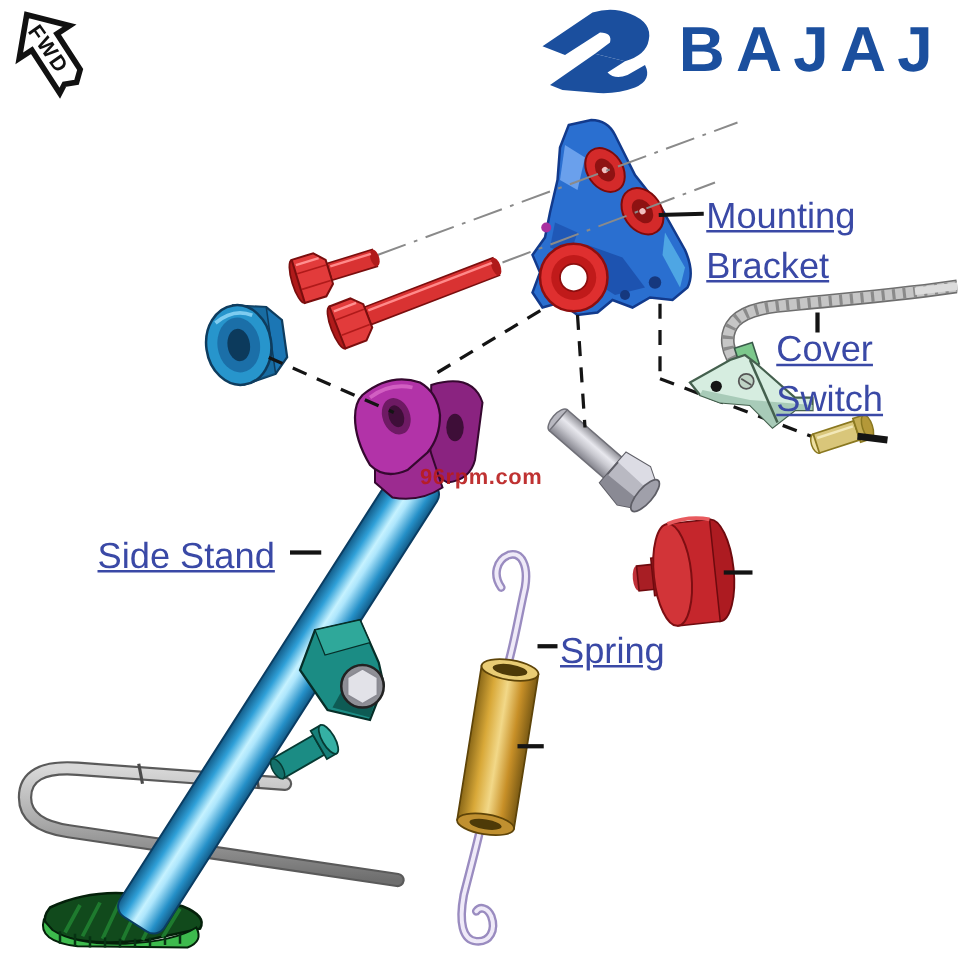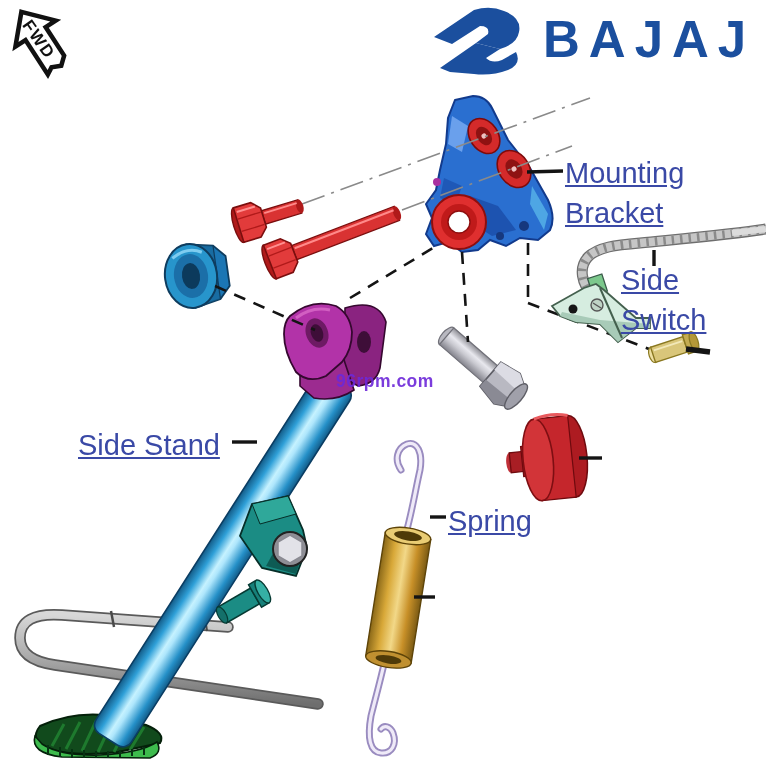--- a/index.html
+++ b/index.html
@@ -2,21 +2,21 @@
 <html><head>
 <meta charset="utf-8">
 <style>
   html,body{margin:0;padding:0;background:#fff;}
   #canvas{position:relative;width:766px;height:766px;background:#fff;overflow:hidden;
           font-family:"Liberation Sans",sans-serif;}
   #diagram{position:absolute;left:0;top:0;z-index:1;}
   .lbl{position:absolute;z-index:4;font:29px/1.38 "Liberation Sans",sans-serif;color:#3A49A6;text-decoration:underline;}
   .nowrap{white-space:nowrap;}
   #watermark{position:absolute;z-index:5;left:336px;top:371px;font:bold 17.5px "Liberation Sans",sans-serif;
-             color:#6d28d9;opacity:.9;letter-spacing:.5px;}
+             color:#b91c1c;opacity:.9;letter-spacing:.5px;}
 </style>
 </head>
 <body>
 
 <div id="canvas">
 
 <svg id="diagram" width="766" height="766" viewBox="0 0 766 766" xmlns="http://www.w3.org/2000/svg">
   <defs>
     <linearGradient id="tubeG" x1="0" y1="0" x2="0" y2="1">
       <stop offset="0" stop-color="#135A86"></stop>
@@ -233,19 +233,19 @@
     <line x1="527" y1="172" x2="563" y2="171"></line>
     <line x1="654" y1="250" x2="654" y2="266"></line>
     <line x1="232" y1="442" x2="257" y2="442"></line>
     <line x1="579" y1="458" x2="602" y2="458"></line>
     <line x1="430" y1="517" x2="446" y2="517"></line>
     <line x1="414" y1="597" x2="435" y2="597"></line>
   </g>
 </svg>
 
 <div class="lbl" style="left:565px;top:153px;width:152px">Mounting Bracket</div>
-<div class="lbl" style="left:621px;top:260px;width:120px">Side Switch</div>
+<div class="lbl" style="left:621px;top:260px;width:120px">Cover Switch</div>
 <div class="lbl nowrap" style="left:78px;top:425px">Side Stand</div>
 <div class="lbl nowrap" style="left:448px;top:501px">Spring</div>
 
 <div id="watermark">96rpm.com</div>
 
 </div>
 
 </body></html>

